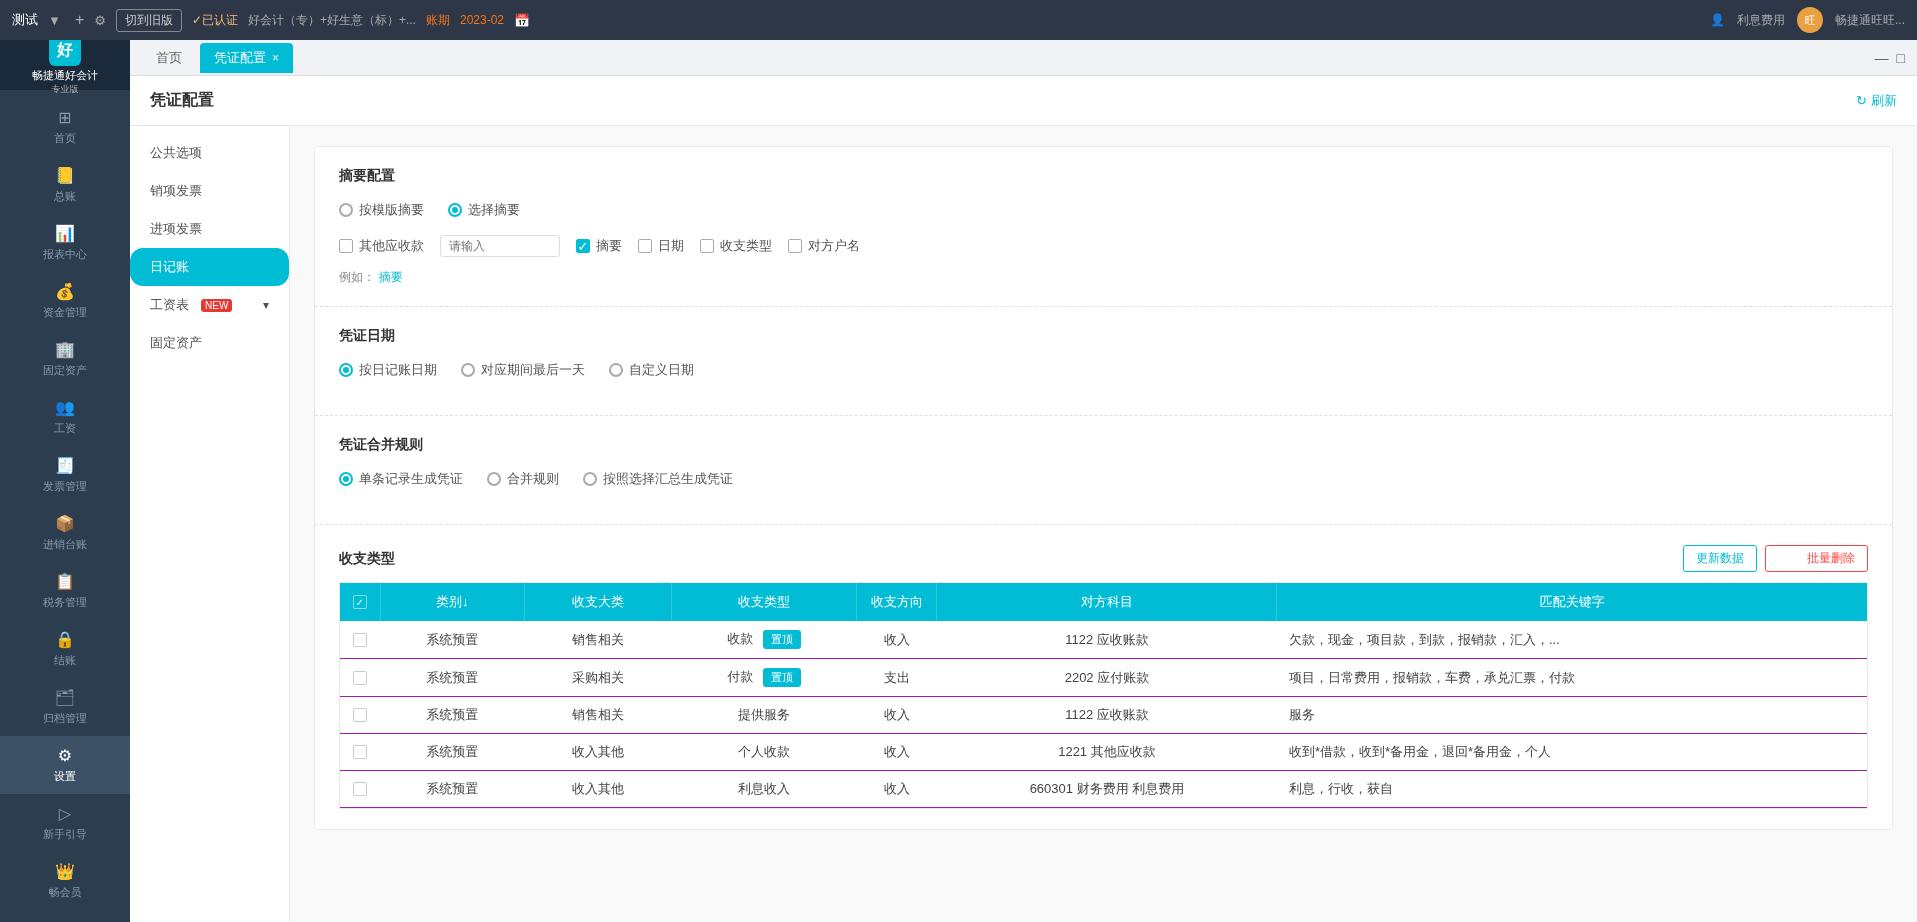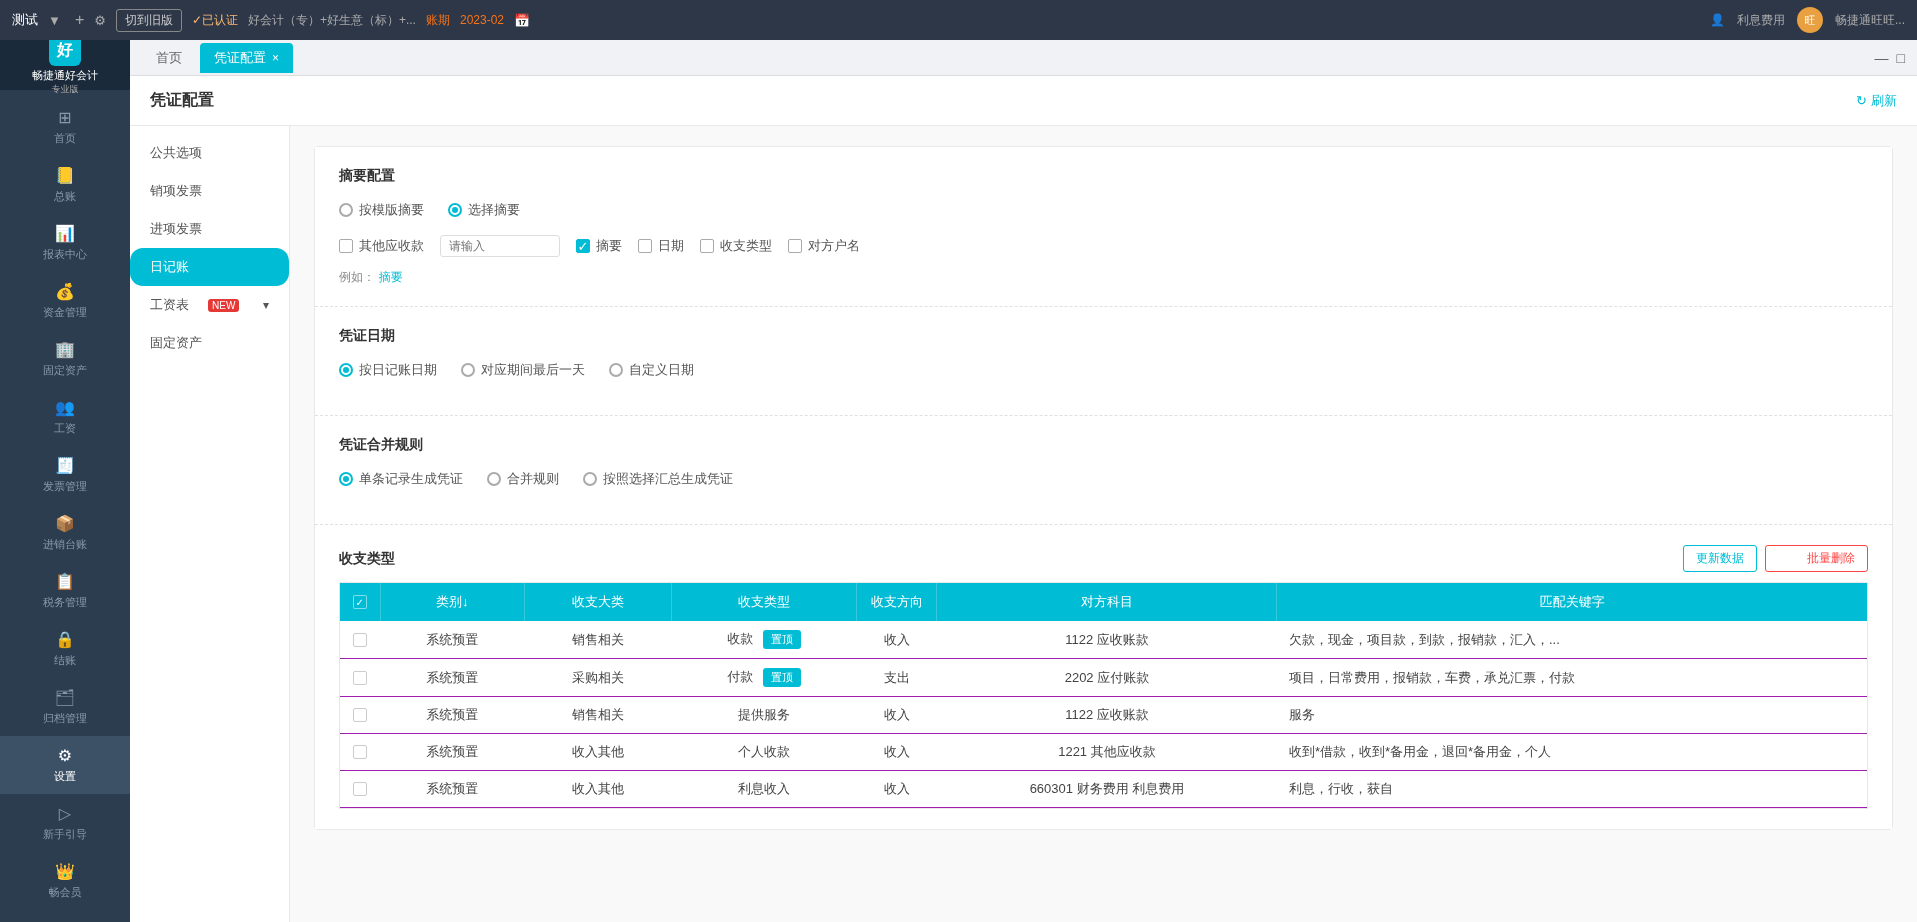--- a/index.html
+++ b/index.html
@@ -48,21 +48,21 @@
     .page-title { font-size: 16px; font-weight: bold; color: #333; padding-bottom: 14px; }
     .refresh-btn { color: #00bcd4; font-size: 13px; cursor: pointer; display: flex; align-items: center; gap: 4px; padding-bottom: 14px; }
 
     
     .main-panel { display: flex; flex: 1; overflow: hidden; }
 
     
     .left-nav { width: 160px; background: #fff; border-right: 1px solid #e8e8e8; padding: 8px 0; flex-shrink: 0; text-align: center; }
     .left-nav-item { padding: 10px 20px; cursor: pointer; font-size: 13px; color: #555; display: flex; align-items: center; gap: 4px; }
     .left-nav-item.active { background: #00bcd4; color: #fff; border-radius: 13px; }
-    .new-badge { background: #e53935; color: #fff; font-size: 10px; padding: 1px 4px; border-radius: 3px; margin-left: 15px; }
+    .new-badge { background: #e53935; color: #fff; font-size: 10px; padding: 1px 4px; border-radius: 3px; margin-left: 8px; }
     .left-nav-expand { margin-left: auto; font-size: 12px; }
 
     
     .config-area { flex: 1; overflow-y: auto; padding: 20px 24px; background: #f9f9f9; }
     .section-divider { border: none; border-top: 1px dashed #e0e0e0; margin: 0; }
     .section-title { font-size: 14px; font-weight: bold; color: #333; margin-bottom: 16px; }
 
     
     .radio-group { display: flex; gap: 24px; margin-bottom: 16px; }
     .radio-item { display: flex; align-items: center; gap: 6px; cursor: pointer; font-size: 13px; color: #555; }

